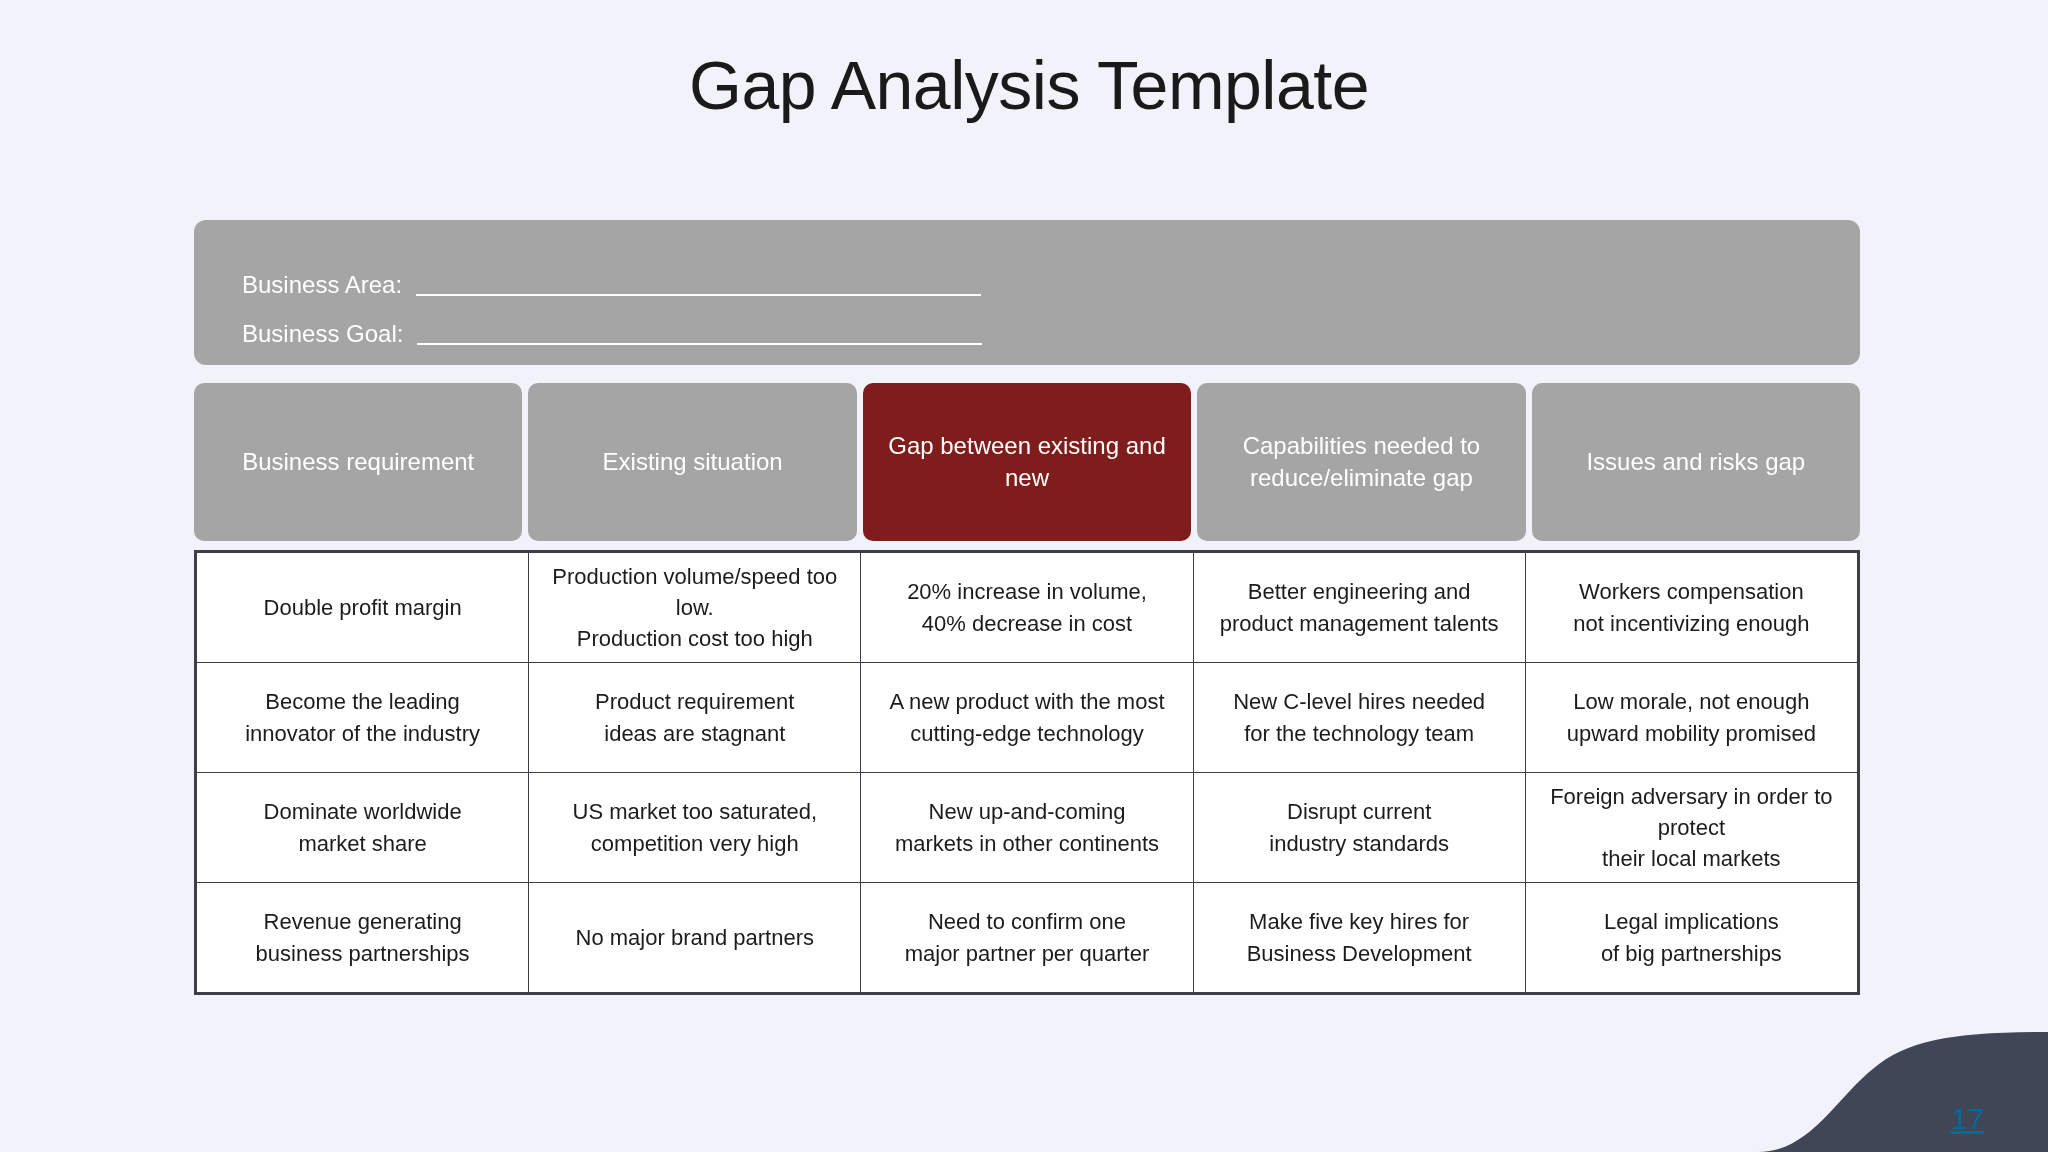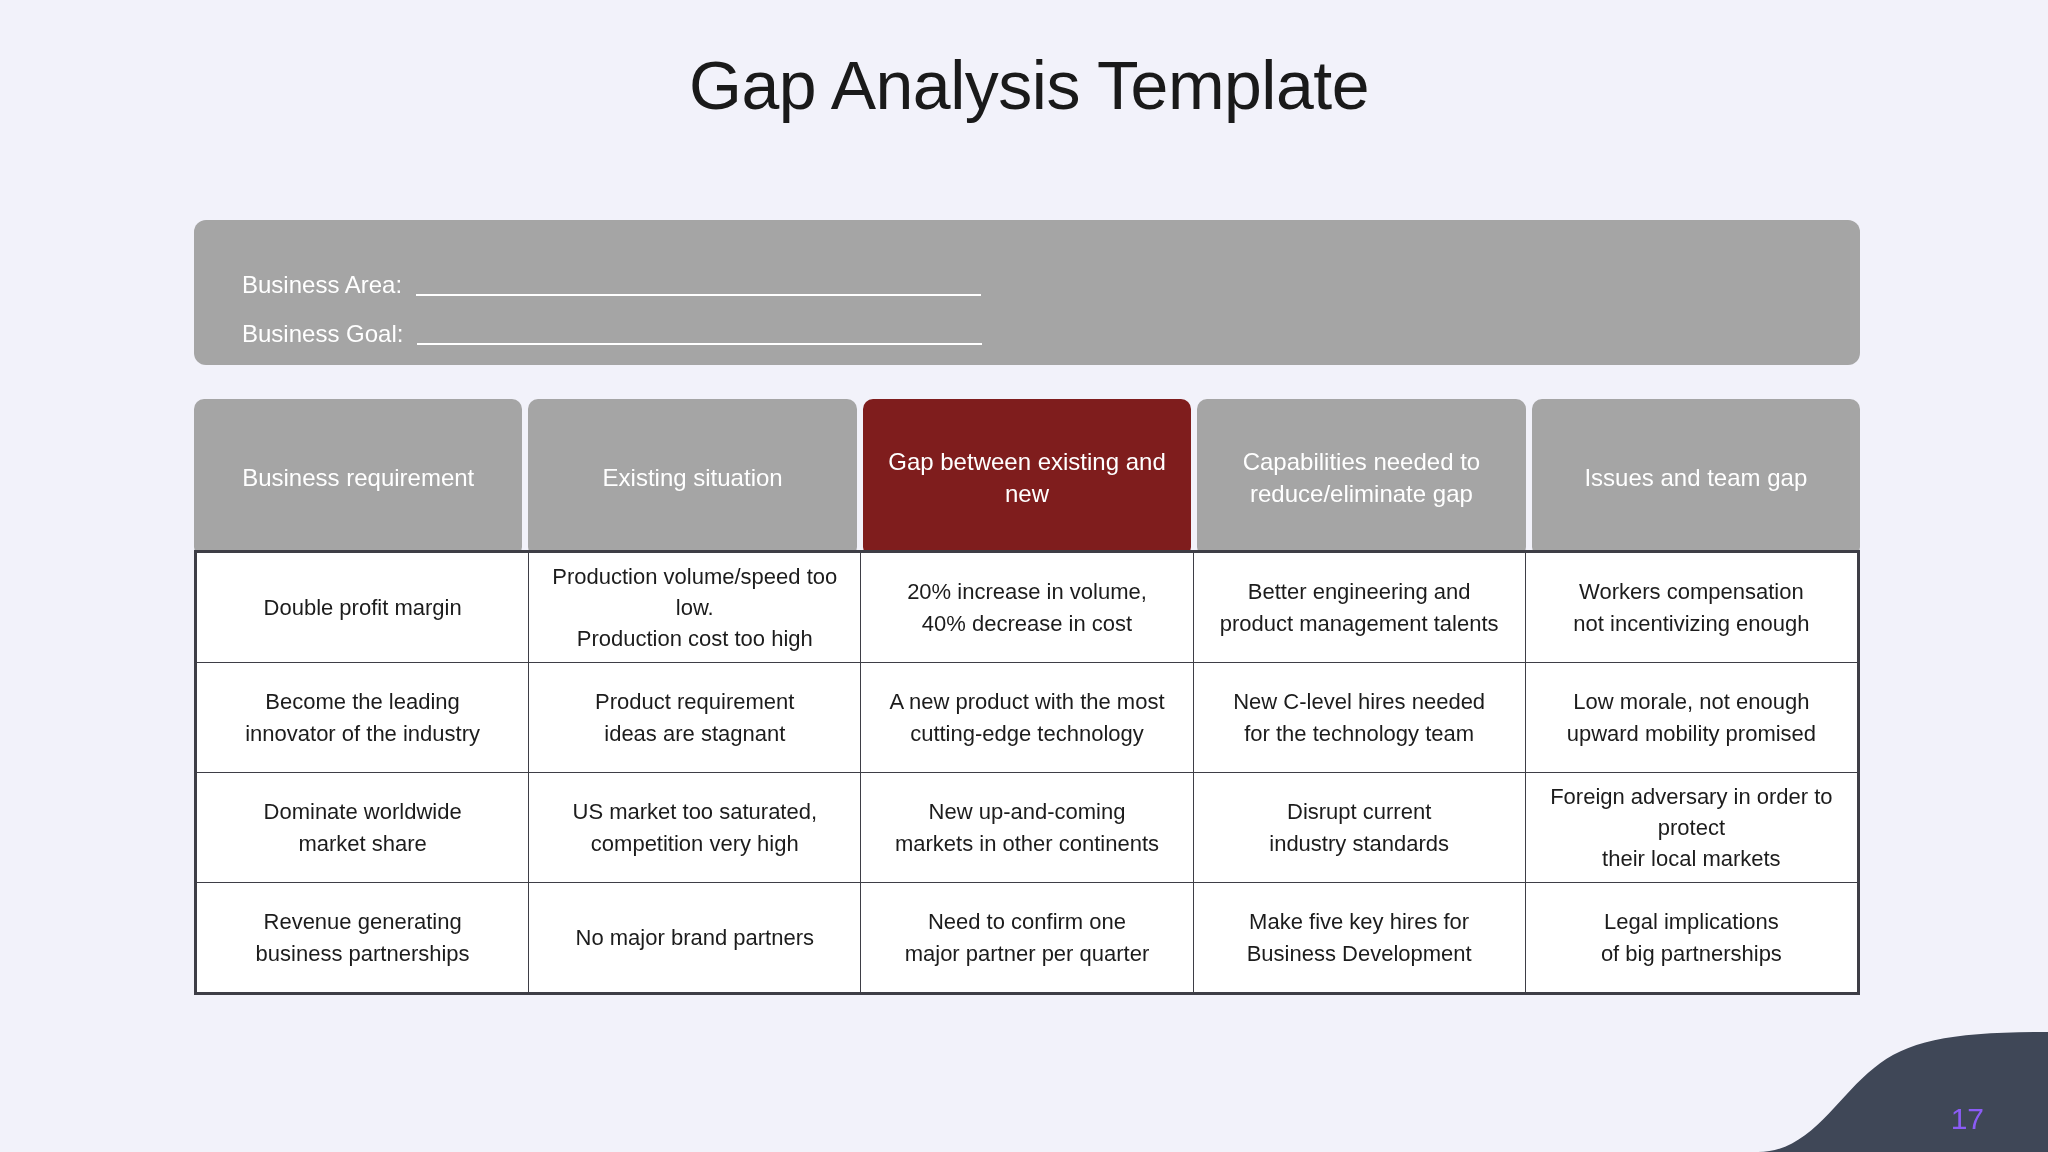--- a/index.html
+++ b/index.html
@@ -72,21 +72,21 @@
     width: 565px;
     margin-left: 14px;
     position: relative;
     top: -3px;
   }
 
   
   .header-row {
     position: absolute;
     left: 194px;
-    top: 399px;
+    top: 383px;
     width: 1666px;
     height: 158px;
     display: flex;
     gap: 6px;
   }
 
   .chip {
     flex: 1 1 0;
     border-radius: 10px;
     background: #a5a5a5;
@@ -144,23 +144,24 @@
     overflow: hidden;
     pointer-events: none;
   }
 
   .page-blob svg { display: block; }
 
   .page-number {
     position: absolute;
     right: 64px;
     bottom: 16px;
-    color: #8b5cf6;
+    color: #0369a1;
     font-size: 30px;
     font-weight: 400;
+    text-decoration: underline;
   }
 </style>
 </head>
 <body>
 
 <div class="slide">
 
   <h1 class="title">Gap Analysis Template</h1>
 
   <div class="info-panel">
@@ -192,21 +193,21 @@
       </span>
     </div>
     <div class="chip">
       <span>
         <span class="cell-line">Capabilities needed to</span>
         <span class="cell-line">reduce/eliminate gap</span>
       </span>
     </div>
     <div class="chip">
       <span>
-        <span class="cell-line">Issues and team gap</span>
+        <span class="cell-line">Issues and risks gap</span>
       </span>
     </div>
   </div>
 
   <div class="table">
     <table>
       <tbody>
         <tr>
           <td>
             <span class="cell-line">Double profit margin</span>

